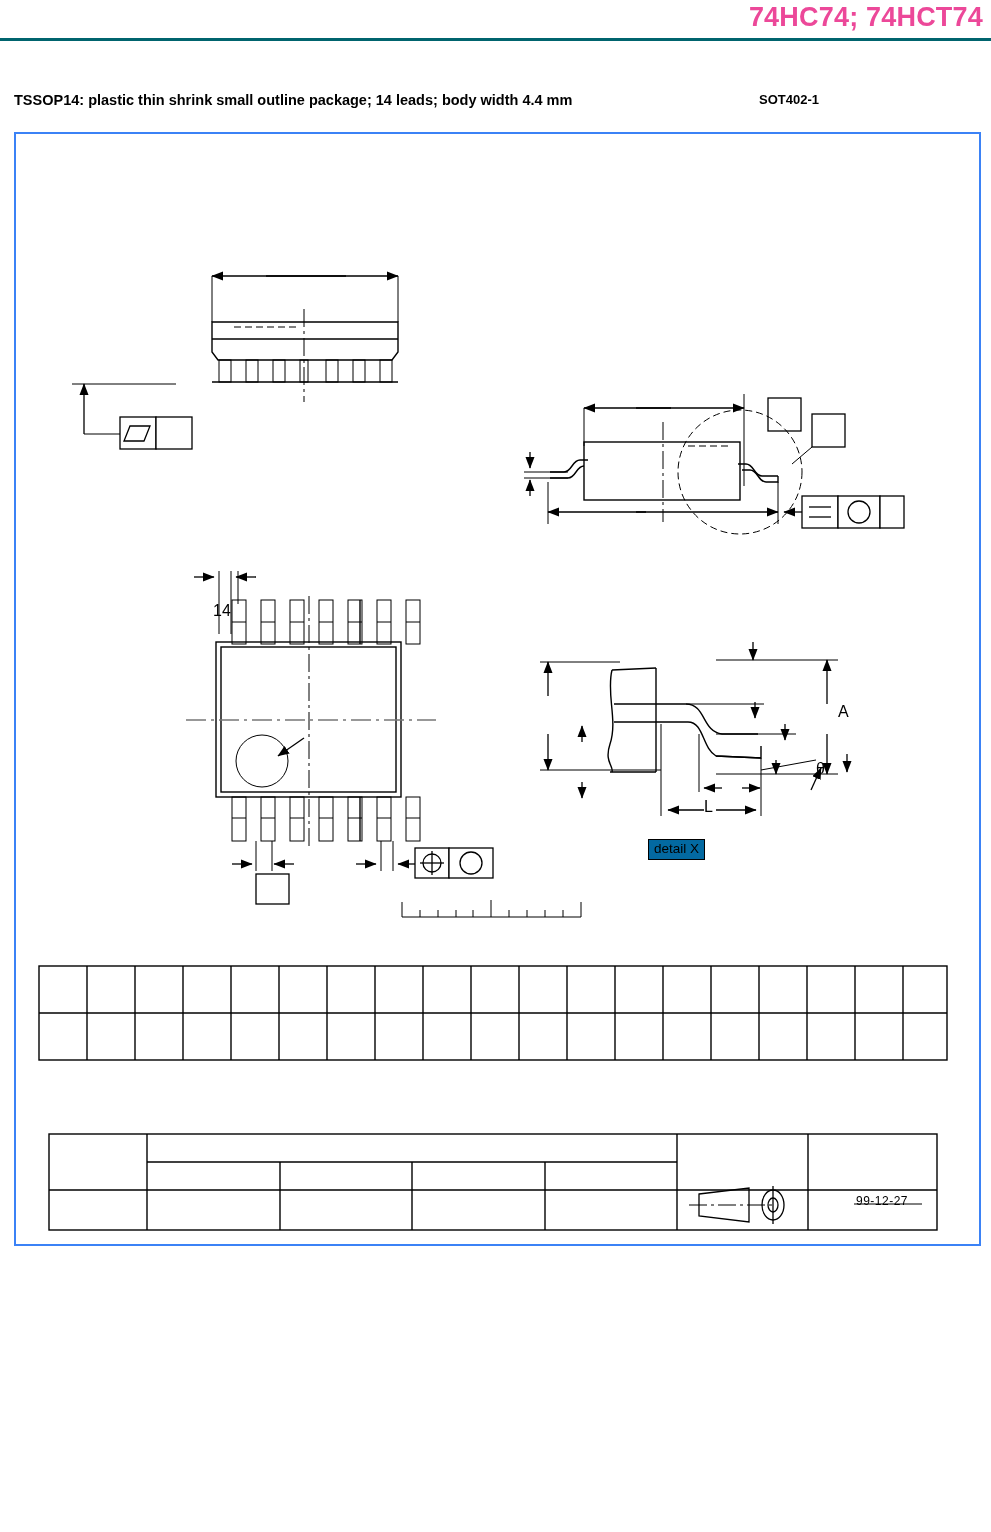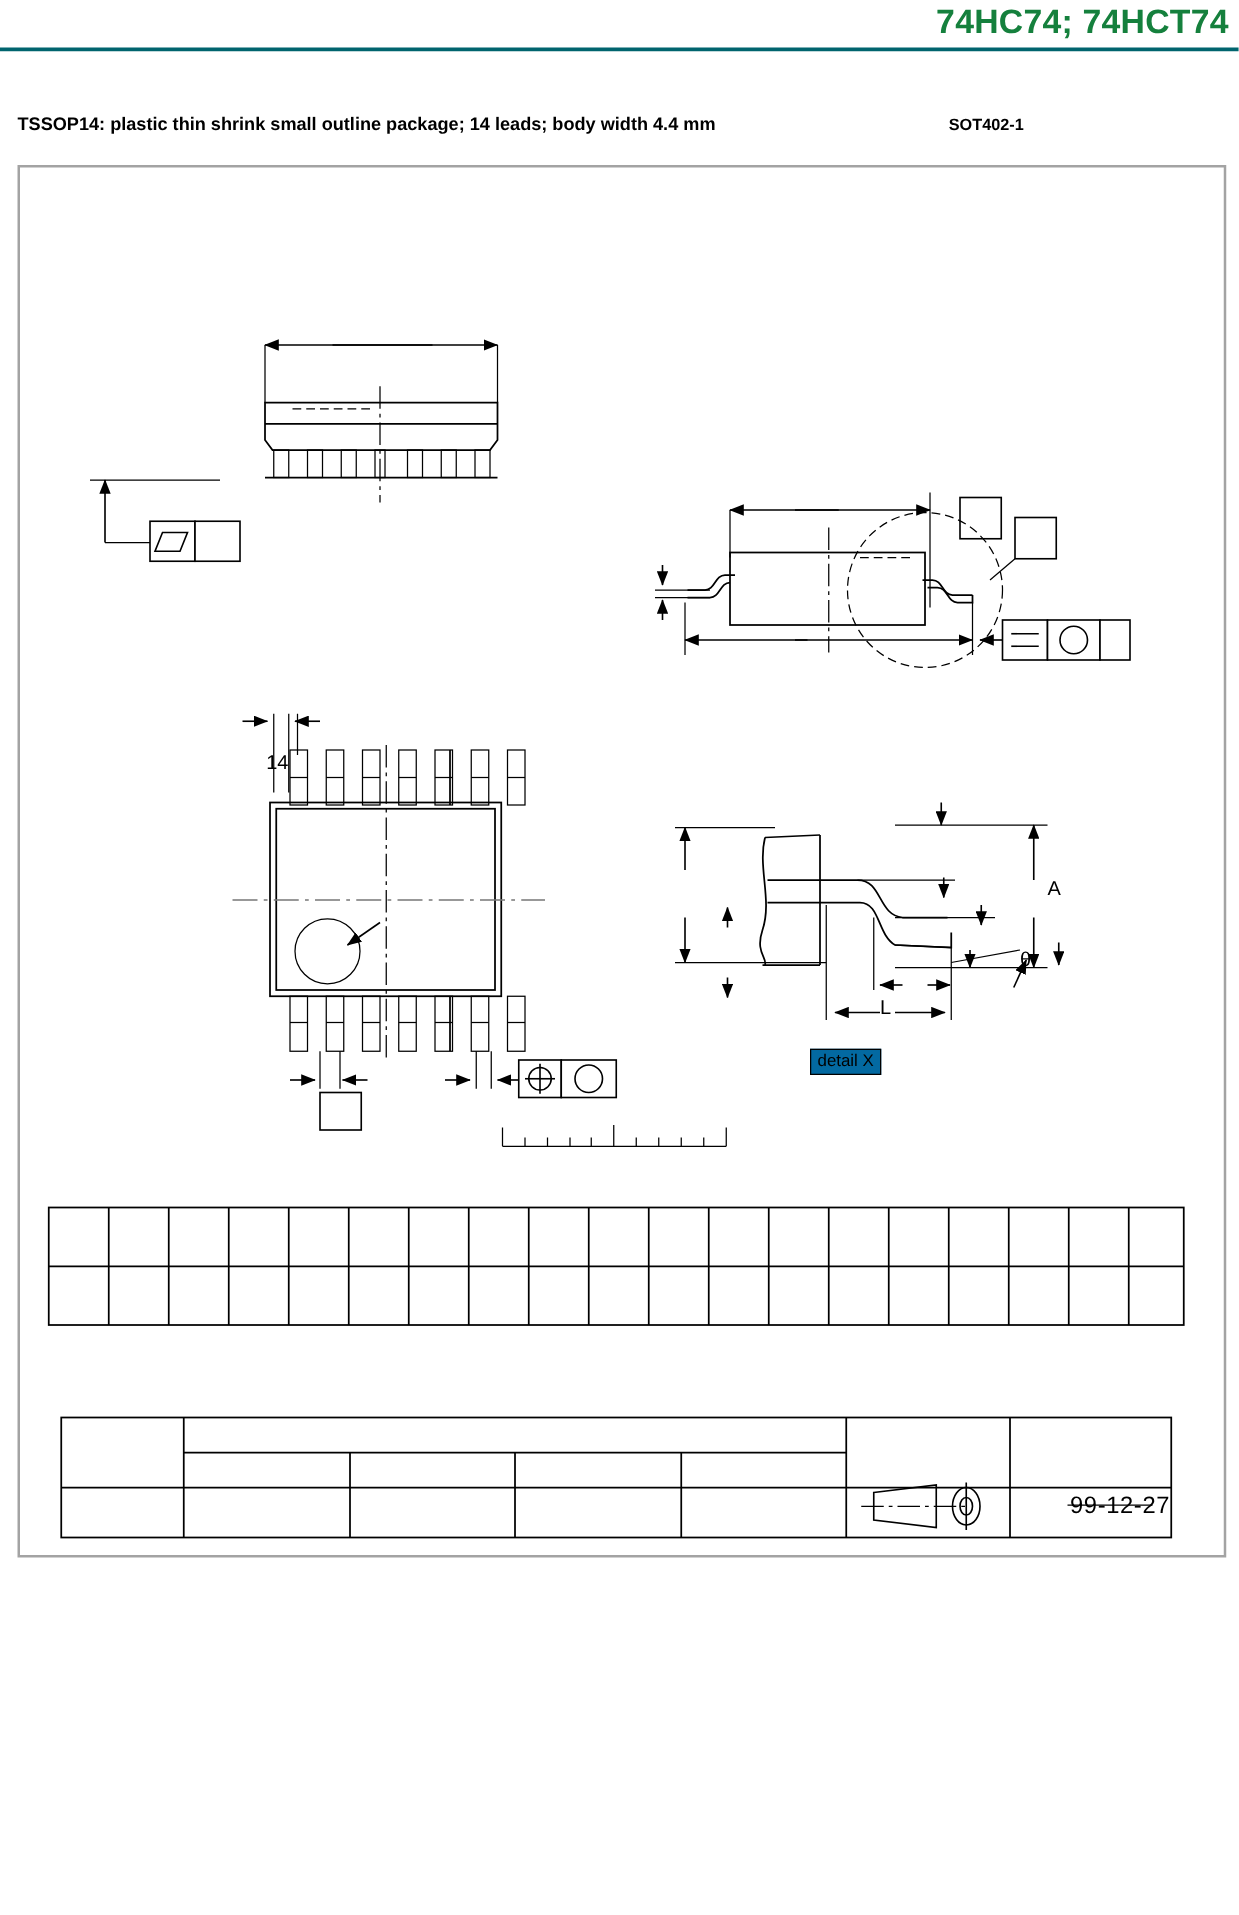--- a/index.html
+++ b/index.html
@@ -2,36 +2,36 @@
 <html><head>
 <meta charset="utf-8">
 <style>
   html,body{margin:0;padding:0;background:#ffffff;}
   body{width:991px;height:1532px;position:relative;font-family:"Liberation Sans",sans-serif;color:#000;}
 
   
   #header{position:absolute;left:0;top:0;width:991px;height:46px;}
   #doc-title{
     position:absolute;right:8px;top:2px;
-    font-size:27px;font-weight:bold;color:#15803d;letter-spacing:.2px;
+    font-size:27px;font-weight:bold;color:#ec4899;letter-spacing:.2px;
     white-space:nowrap;
   }
   #header-rule{
     position:absolute;left:0;top:38px;width:991px;height:3px;background:#00646e;
   }
 
   
   #caption-row{position:absolute;left:0;top:92px;width:833px;height:22px;}
   #pkg-desc{position:absolute;left:14px;top:0;font-size:14.5px;font-weight:bold;white-space:nowrap;}
   #sot-code{position:absolute;right:14px;top:0;font-size:13px;font-weight:bold;white-space:nowrap;}
 
   
   #drawing-frame{
     position:absolute;left:14px;top:132px;width:963px;height:1110px;
-    border:2px solid #a3a3a3;background:#fff;overflow:hidden;text-decoration:underline;
+    border:2px solid #3b82f6;background:#fff;overflow:hidden;text-decoration:underline;
   }
   #canvas{position:absolute;left:0;top:0;width:959px;height:1106px;}
   #canvas svg{display:block;}
 
   
   .lbl{position:absolute;font-size:14px;font-family:"Liberation Sans",sans-serif;color:#000;white-space:nowrap;}
   .boxlbl{
     position:absolute;border:1.4px solid #000;background:#0369a1;
     font-size:13.5px;padding:2px 5px;white-space:nowrap;line-height:1.1;
   }
@@ -346,16 +346,16 @@
     <div class="lbl" style="left:197px;top:468px;font-size:16px;">14</div>
 
     <div class="lbl" style="left:822px;top:569px;font-size:16px;">A</div>
 
     <div class="lbl" style="left:688px;top:664px;font-size:16px;">L</div>
 
     <div class="lbl" style="left:800px;top:626px;font-size:16px;">θ</div>
 
     <div class="boxlbl" style="left:632px;top:705px;">detail X</div>
 
-    <div class="lbl" style="left:840px;top:1060px;font-size:19px;letter-spacing:.5px;">99-12-27</div>
+    <div class="lbl" style="left:840px;top:1060px;font-size:12px;letter-spacing:.5px;">99-12-27</div>
 
   </div>
 </div>
 
 </body></html>

